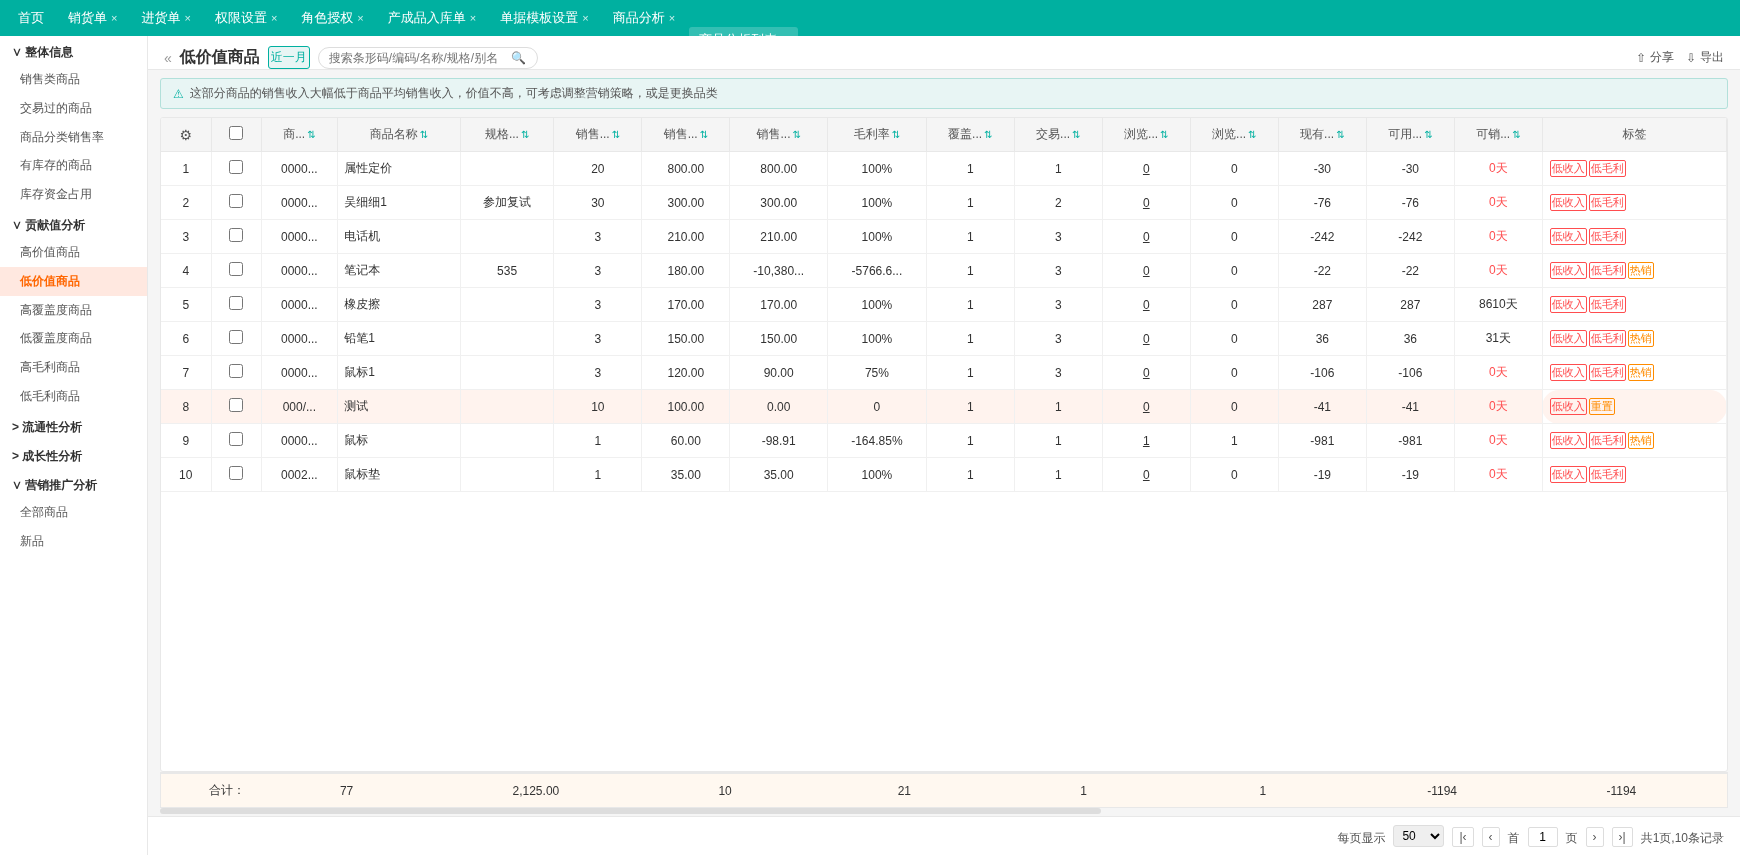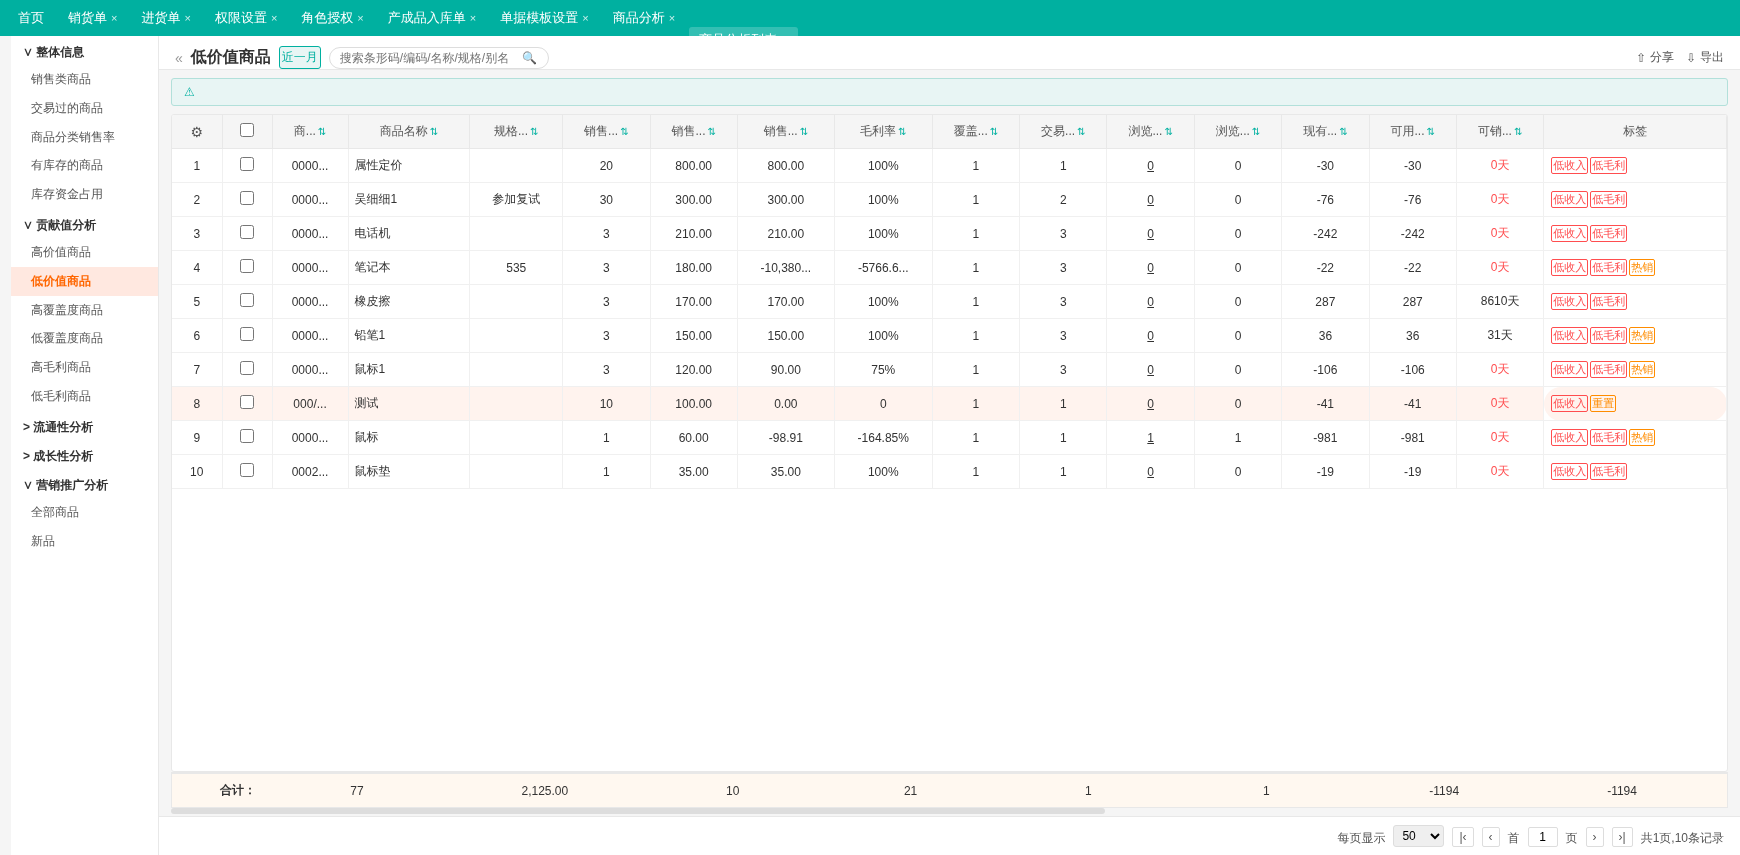--- a/index.html
+++ b/index.html
@@ -35,21 +35,20 @@
       height: calc(100vh - 36px);
     }
 
     
     .sidebar {
       width: 148px;
       background: #fff;
       border-right: 1px solid #e8e8e8;
       overflow-y: auto;
       flex-shrink: 0;
-      margin-left: 11px;
     }
     .sidebar-group-title {
       color: #333;
       padding: 8px 12px 4px;
       font-weight: bold;
       display: flex;
       align-items: center;
       gap: 4px;
       cursor: pointer;
     }
@@ -216,21 +215,21 @@
       gap: 0;
       flex-shrink: 0;
       font-size: 12px;
       color: #333;
       margin: 0 12px;
       border: 1px solid #e8e8e8;
       border-top: 2px solid #e8e8e8;
     }
     .footer-label {
       width: 80px;
-      font-weight: bold;
+      font-weight: normal;
       text-align: right;
       padding-right: 12px;
     }
 
     
     .pagination-bar {
       background: #fff;
       border-top: 1px solid #e8e8e8;
       padding: 8px 16px;
       display: flex;
@@ -332,20 +331,21 @@
           </span>
           <span class="header-action">
             <span>⇩</span>
             <span>导出</span>
           </span>
         </div>
       </div>
 
       <div class="alert-bar">
         <span style="color:#00b0a0;">⚠</span>
+        <span>这部分商品的销售收入大幅低于商品平均销售收入，价值不高，可考虑调整营销策略，或是更换品类</span>
       </div>
 
       <div class="table-container">
         <table>
           <thead>
             <tr>
               <th style="width:36px;"><span class="gear-icon">⚙</span></th>
               <th style="width:30px;"><input type="checkbox" class="checkbox" style=""></th>
               <th>
                   <div class="th-inner">商...<span class="sort-icon">⇅</span></div>

